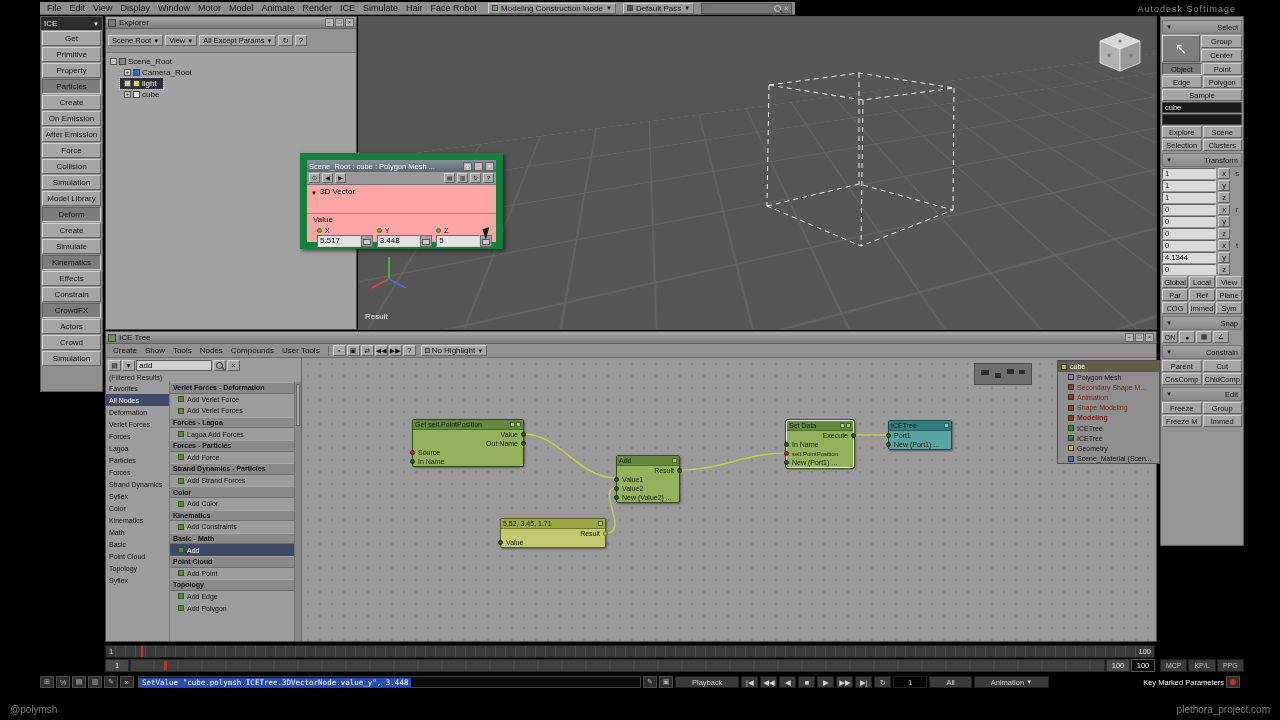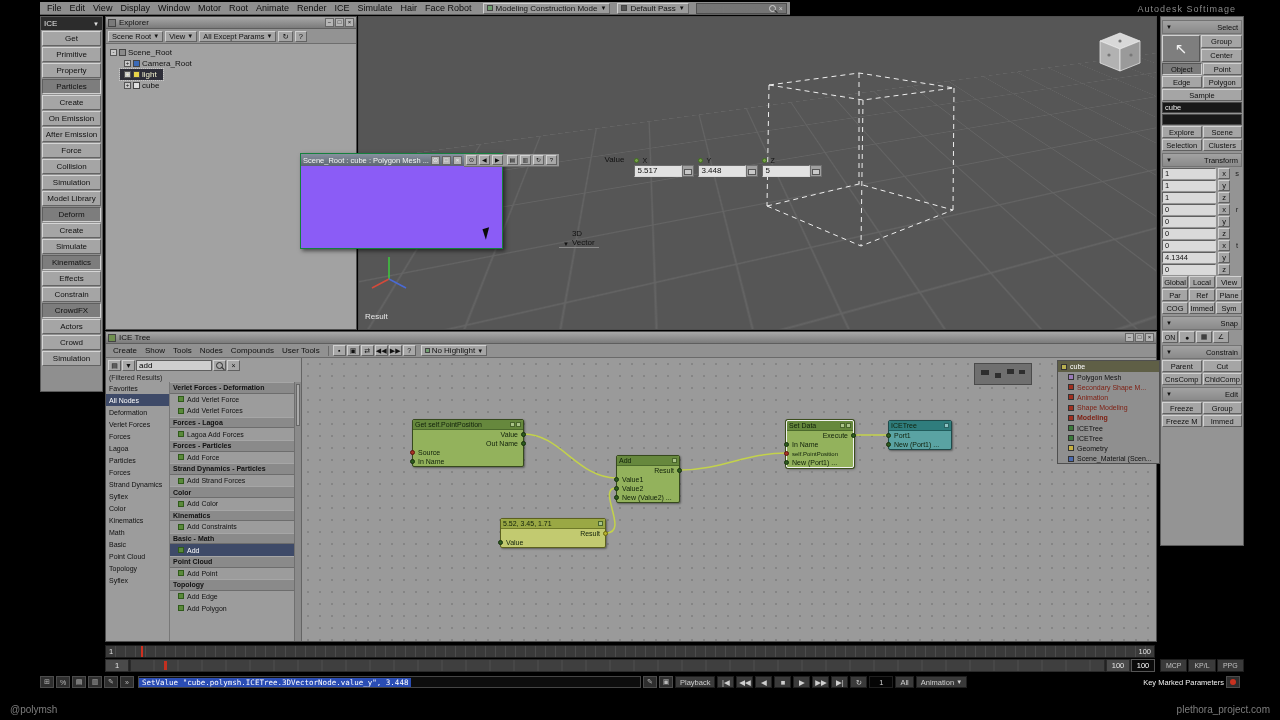--- a/index.html
+++ b/index.html
@@ -26,46 +26,46 @@
 .ltb .row{height:15px;flex:none;margin-top:1px;display:flex;align-items:center;justify-content:center;font-size:8px;background:#a5a5a5;border:1px solid;border-color:#d5d5d5 #636363 #636363 #d5d5d5;overflow:hidden;white-space:nowrap}
 .ltb .row.tab{background:#7d7d7d;border-color:#5f5f5f #cfcfcf #cfcfcf #5f5f5f}
 
 .win{background:#a2a2a2;border:1px solid #4e4e4e}
 .wtitle{height:12px;background:linear-gradient(#a8a8a8,#7b7b7b);border-bottom:1px solid #5e5e5e;display:flex;align-items:center;gap:3px;padding:0 2px;font-size:8px;white-space:nowrap}
 .wbtns{margin-left:auto;display:flex;gap:1px}
 .wbtn{width:9px;height:9px;background:#b5b5b5;border:1px solid #666;font-size:6px;line-height:7px;text-align:center}
 .wicon{width:8px;height:8px;border:1px solid #444;flex:none}
 
 .explorer{left:105px;top:16px;width:252px;height:314px;display:flex;flex-direction:column}
-.exp-tb{height:15px;flex:none;background:#939393;border-bottom:1px solid #6e6e6e;display:flex;align-items:center;gap:2px;padding:0 2px;font-size:7.5px}
+.exp-tb{height:24px;flex:none;background:#939393;border-bottom:1px solid #6e6e6e;display:flex;align-items:center;gap:2px;padding:0 2px;font-size:7.5px}
 .tbtn{display:flex;align-items:center;gap:2px;background:#a5a5a5;border:1px solid;border-color:#d0d0d0 #636363 #636363 #d0d0d0;height:11px;padding:0 3px;white-space:nowrap}
 .tree{font-size:8px;padding:3px 0;flex:1}
 .trow{height:11px;display:flex;align-items:center;gap:2px;padding-left:4px;width:max-content;padding-right:6px}
 .trow.d1{margin-left:14px}
 .texp{width:7px;height:7px;border:1px solid #555;background:#c8c8c8;font-size:6px;line-height:5px;text-align:center;flex:none}
 .ticn{width:7px;height:7px;border:1px solid #444;flex:none}
 .ic-scene{background:#8a8a8a}.ic-camera{background:#3a6ab8}.ic-light{background:#e8d44a}.ic-cube{background:#e0e0e0}
 .trow.selected{background:#2e2e38;color:#f5f5d0;outline:1px dotted #c8c8c8}
 
 .viewport{left:358px;top:16px;width:799px;height:314px;display:flex;flex-direction:column}
 .vp-head{height:13px;flex:none;background:#8e8e8e;border-bottom:1px solid #5e5e5e;display:flex;align-items:center;gap:3px;padding:0 3px;font-size:8px}
 .hicon{width:10px;height:10px;background:#a0a0a0;border:1px solid #666;font-size:7px;line-height:8px;text-align:center;flex:none}
 .axis-letters{display:flex;gap:3px;font-size:7.5px;margin-left:8px}
 .vp-mode{margin-left:auto;font-size:7.5px;color:#2a2a2a}
 .vp-body{position:relative;flex:1;background:#565656;overflow:hidden}
 .vp-floor{position:absolute;left:-15%;top:28%;width:135%;height:140%;background-image:linear-gradient(#686868 1px,transparent 1px),linear-gradient(90deg,#686868 1px,transparent 1px);background-size:46px 46px;transform:perspective(420px) rotateX(62deg) rotateZ(-16deg);transform-origin:50% 0;opacity:.75}
 .vp-svg{position:absolute;left:0;top:0}
 .result-label{position:absolute;left:6px;bottom:8px;color:#e8e8e8;font-size:8px}
 .navcube{position:absolute;right:12px;top:14px}
 
-.ppg{left:300px;top:153px;width:203px;height:96px;background:#8b5cf6;border:1px solid #15803d;box-shadow:2px 2px 4px rgba(0,0,0,.55);z-index:30;display:flex;flex-direction:row}
+.ppg{left:300px;top:153px;width:203px;height:96px;background:#fca5a5;border:7px solid #15803d;box-shadow:2px 2px 4px rgba(0,0,0,.55);z-index:30;display:flex;flex-direction:column}
 .ppg-title{height:12px;flex:none;background:linear-gradient(#87919e,#5d6671);color:#f2f2f2;display:flex;align-items:center;gap:2px;font-size:7.5px;padding:0 2px;white-space:nowrap}
 .ppg-tabs{height:13px;flex:none;background:#999;border-bottom:1px solid #707070;display:flex;align-items:center;gap:2px;padding:0 2px}
 .pbtn{width:11px;height:10px;background:#a8a8a8;border:1px solid;border-color:#d2d2d2 #626262 #626262 #d2d2d2;font-size:6px;line-height:8px;text-align:center}
-.ppg-sec{display:flex;align-items:flex-end;gap:3px;font-size:8px;padding:2px 4px 0;border-bottom:1px solid #8a8a8a}
+.ppg-sec{display:flex;align-items:flex-end;gap:3px;font-size:8px;padding:2px 4px 17px;border-bottom:1px solid #8a8a8a}
 .ppg-val{font-size:8px;padding:1px 0 0 6px}
 .vec-wrap{display:flex;gap:4px;padding:1px 4px 0 10px}
 .vgroup{width:60px}
 .vaxis{height:10px;display:flex;align-items:center;gap:3px;font-size:7px}
 .adot{width:5px;height:5px;border-radius:50%;background:#7aa04a;border:1px solid #3f6f1f}
 .vfield{display:flex;height:12px}
 .vinput{flex:1;background:#e2e2e2;border:1px solid;border-color:#6a6a6a #d8d8d8 #d8d8d8 #6a6a6a;font-size:8px;padding:0 2px;line-height:10px;overflow:hidden}
 .vslider{width:12px;background:#a0a0a0;border:1px solid #6e6e6e;position:relative}
 .vslider::after{content:"";position:absolute;left:1px;right:1px;top:3px;height:4px;background:#c8c8c8;border:1px solid #555}
 .cursor{left:484px;top:228px;width:0;height:0;border-top:11px solid #0a0a0a;border-right:7px solid transparent;transform:rotate(-18deg);z-index:40}
@@ -146,21 +146,21 @@
 .rtrack{flex:1;background:#3f3f3f;border:1px solid #2a2a2a;position:relative;background-image:repeating-linear-gradient(90deg,transparent 0 22px,#474747 22px 24px)}
 .rtick{position:absolute;left:33px;top:1px;bottom:1px;width:3px;background:#c23020}
 .rbox.black{background:#0a0a0a;color:#fff;border-color:#555}
 .vtoggles{left:1160px;top:659px;width:84px;height:13px;display:flex;gap:1px}
 .vtg{flex:1;background:#3a3a3a;border:1px solid #1f1f1f;color:#c0c0c0;font-size:7px;display:flex;align-items:center;justify-content:center}
 
 .cmdbar{left:40px;top:675px;width:1200px;height:14px;display:flex;align-items:center;gap:2px}
 .cic{width:14px;height:12px;background:#2e2e2e;border:1px solid #4c4c4c;color:#b8b8b8;font-size:7px;display:flex;align-items:center;justify-content:center;flex:none}
 .script{width:503px;height:12px;flex:none;background:#0d0d0d;border:1px solid #454545;display:flex;align-items:center;overflow:hidden;margin-left:2px}
 .script span{background:#2a4db5;color:#fff;font-family:"DejaVu Sans Mono",monospace;font-size:7.5px;padding:0 3px;white-space:nowrap}
-.gbtn{height:12px;background:#3a3a3a;border:1px solid #1f1f1f;color:#cfcfcf;font-size:7.5px;display:flex;align-items:center;justify-content:center;padding:0 4px;flex:none;white-space:nowrap}
+.gbtn{height:12px;background:#3a3a3a;border:1px solid #1f1f1f;color:#cfcfcf;font-size:7.5px;display:flex;align-items:center;justify-content:center;padding:0 16px;flex:none;white-space:nowrap}
 .trans{width:17px;flex:none;padding:0}
 .keyhint{margin-left:auto;color:#f0f0f0;font-size:7.5px;white-space:nowrap}
 .keyic{width:14px;height:12px;flex:none;background:#2e2e2e;border:1px solid #4c4c4c;display:flex;align-items:center;justify-content:center}
 .keyic i{width:6px;height:6px;border-radius:50%;background:#c83220}
 
 .footer{left:0;top:698px;width:1280px;height:22px;display:flex;align-items:center;justify-content:space-between;padding:0 10px;color:#7d7d7d;font-size:10px}
 </style>
 </head>
 <body>
 
@@ -169,21 +169,21 @@
   <div class="abs menubar">
     <div class="menu-strip">
       <span style="display:flex">
 
       <span class="menu-item">File</span>
           <span class="menu-item">Edit</span>
           <span class="menu-item">View</span>
           <span class="menu-item">Display</span>
           <span class="menu-item">Window</span>
           <span class="menu-item">Motor</span>
-          <span class="menu-item">Root</span>
+          <span class="menu-item">Model</span>
           <span class="menu-item">Animate</span>
           <span class="menu-item">Render</span>
           <span class="menu-item">ICE</span>
           <span class="menu-item">Simulate</span>
           <span class="menu-item">Hair</span>
           <span class="menu-item">Face Robot</span>
         </span>
       <span class="mini-dd">
         <i class="sq green"></i>
         <span>Modeling Construction Mode</span>

